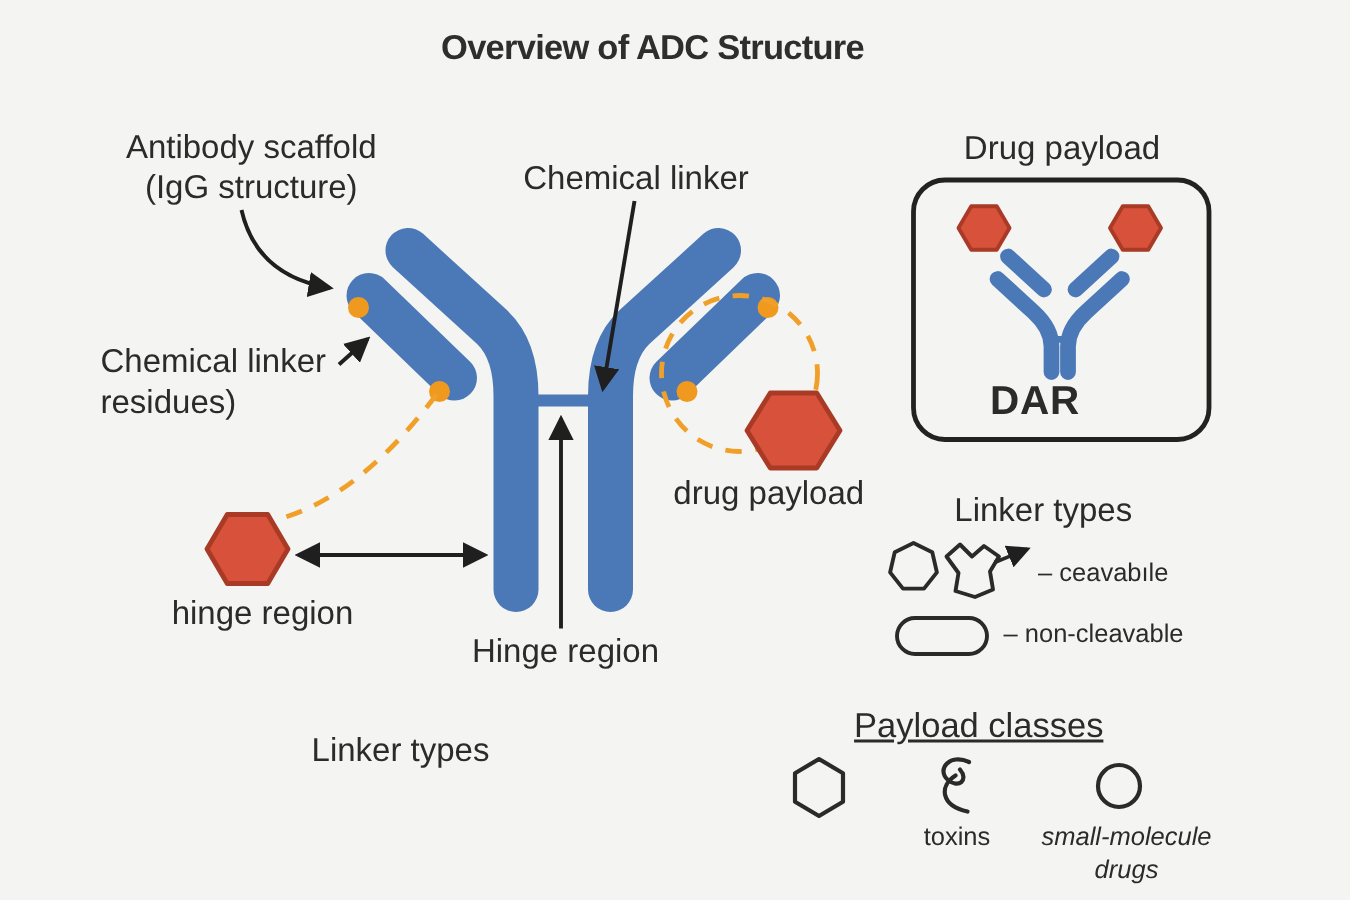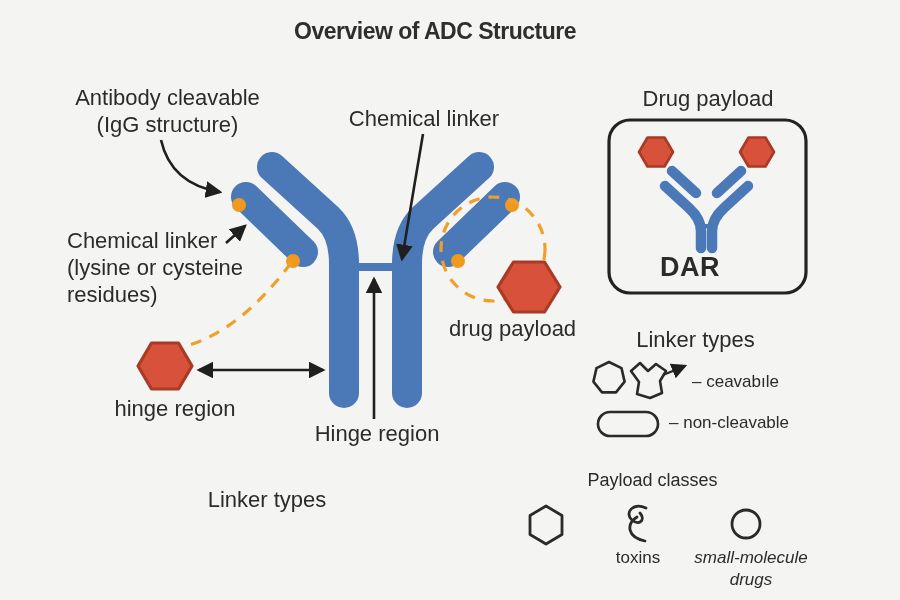--- a/index.html
+++ b/index.html
@@ -8,21 +8,21 @@
     background:#f4f4f2;
     font-family:"Liberation Sans",sans-serif;
     color:#2b2b2b;
   }
   svg.layer{position:absolute;left:0;top:0;width:900px;height:600px;}
   .lbl{position:absolute;color:#2b2b2b;}
   .center{text-align:center;}
   .title{font-size:23px;font-weight:bold;letter-spacing:-0.5px;color:#2e2e2e;}
   .t22{font-size:22px;line-height:27px;}
   .t20{font-size:17px;line-height:22px;}
-  .t23{font-size:18px;}
+  .t23{font-size:23px;text-decoration:underline;}
   .dar{font-size:27px;font-weight:bold;letter-spacing:0.5px;}
 </style>
 </head>
 <body>
 
 <div class="canvas">
 
   <svg class="layer" viewBox="0 0 900 600">
     <defs>
       <marker id="ah" viewBox="0 0 10 10" refX="8.5" refY="5" markerWidth="6.5" markerHeight="6.5" orient="auto-start-reverse">
@@ -90,29 +90,28 @@
     <g stroke="#2a2a2a" stroke-width="2.8" fill="none" stroke-linejoin="round" stroke-linecap="round">
       <polygon points="546,506 562,515.5 562,534.5 546,544 530,534.5 530,515.5"></polygon>
       <path d="M 646 508 C 633 502 624 513 632 520 C 639 526 646 520 640 513 M 637 517 C 626 524 627 537 645 541"></path>
       <circle cx="746" cy="524" r="14"></circle>
     </g>
   </svg>
 
   <div class="lbl title center" style="left:115px;top:18px;width:640px;">Overview of ADC Structure</div>
 
   <div class="lbl t22 center" style="left:45px;top:84px;width:245px;">
-    <div>Antibody cleavable</div>
+    <div>Antibody scaffold</div>
     <div>(IgG structure)</div>
   </div>
 
   <div class="lbl t22 center" style="left:329px;top:105px;width:190px;">Chemical linker</div>
 
   <div class="lbl t22" style="left:67px;top:227px;width:235px;">
     <div>Chemical linker</div>
-    <div>(lysine or cysteine</div>
     <div>residues)</div>
   </div>
 
   <div class="lbl t22 center" style="left:435px;top:315px;width:155px;">drug payload</div>
 
   <div class="lbl t22 center" style="left:95px;top:395px;width:160px;">hinge region</div>
 
   <div class="lbl t22 center" style="left:303px;top:420px;width:148px;">Hinge region</div>
 
   <div class="lbl t22 center" style="left:608px;top:85px;width:200px;">Drug payload</div>

